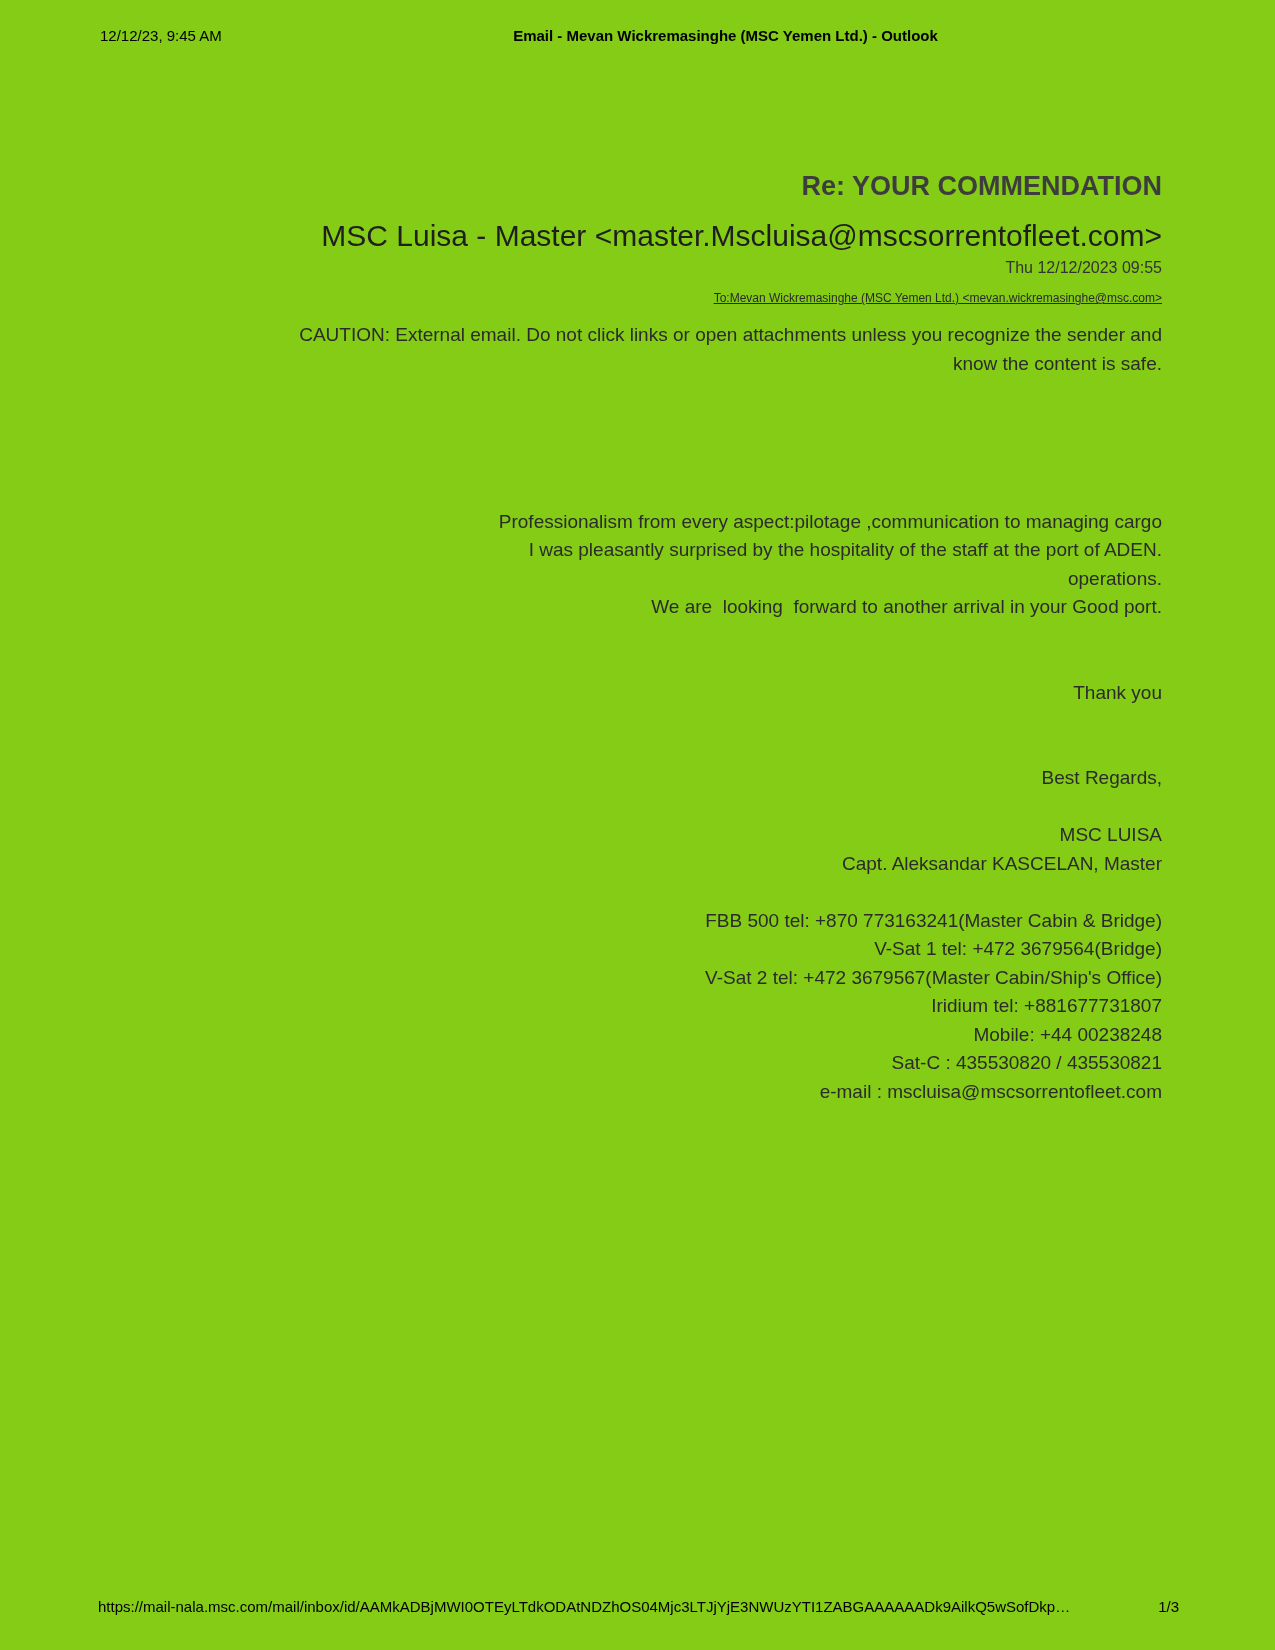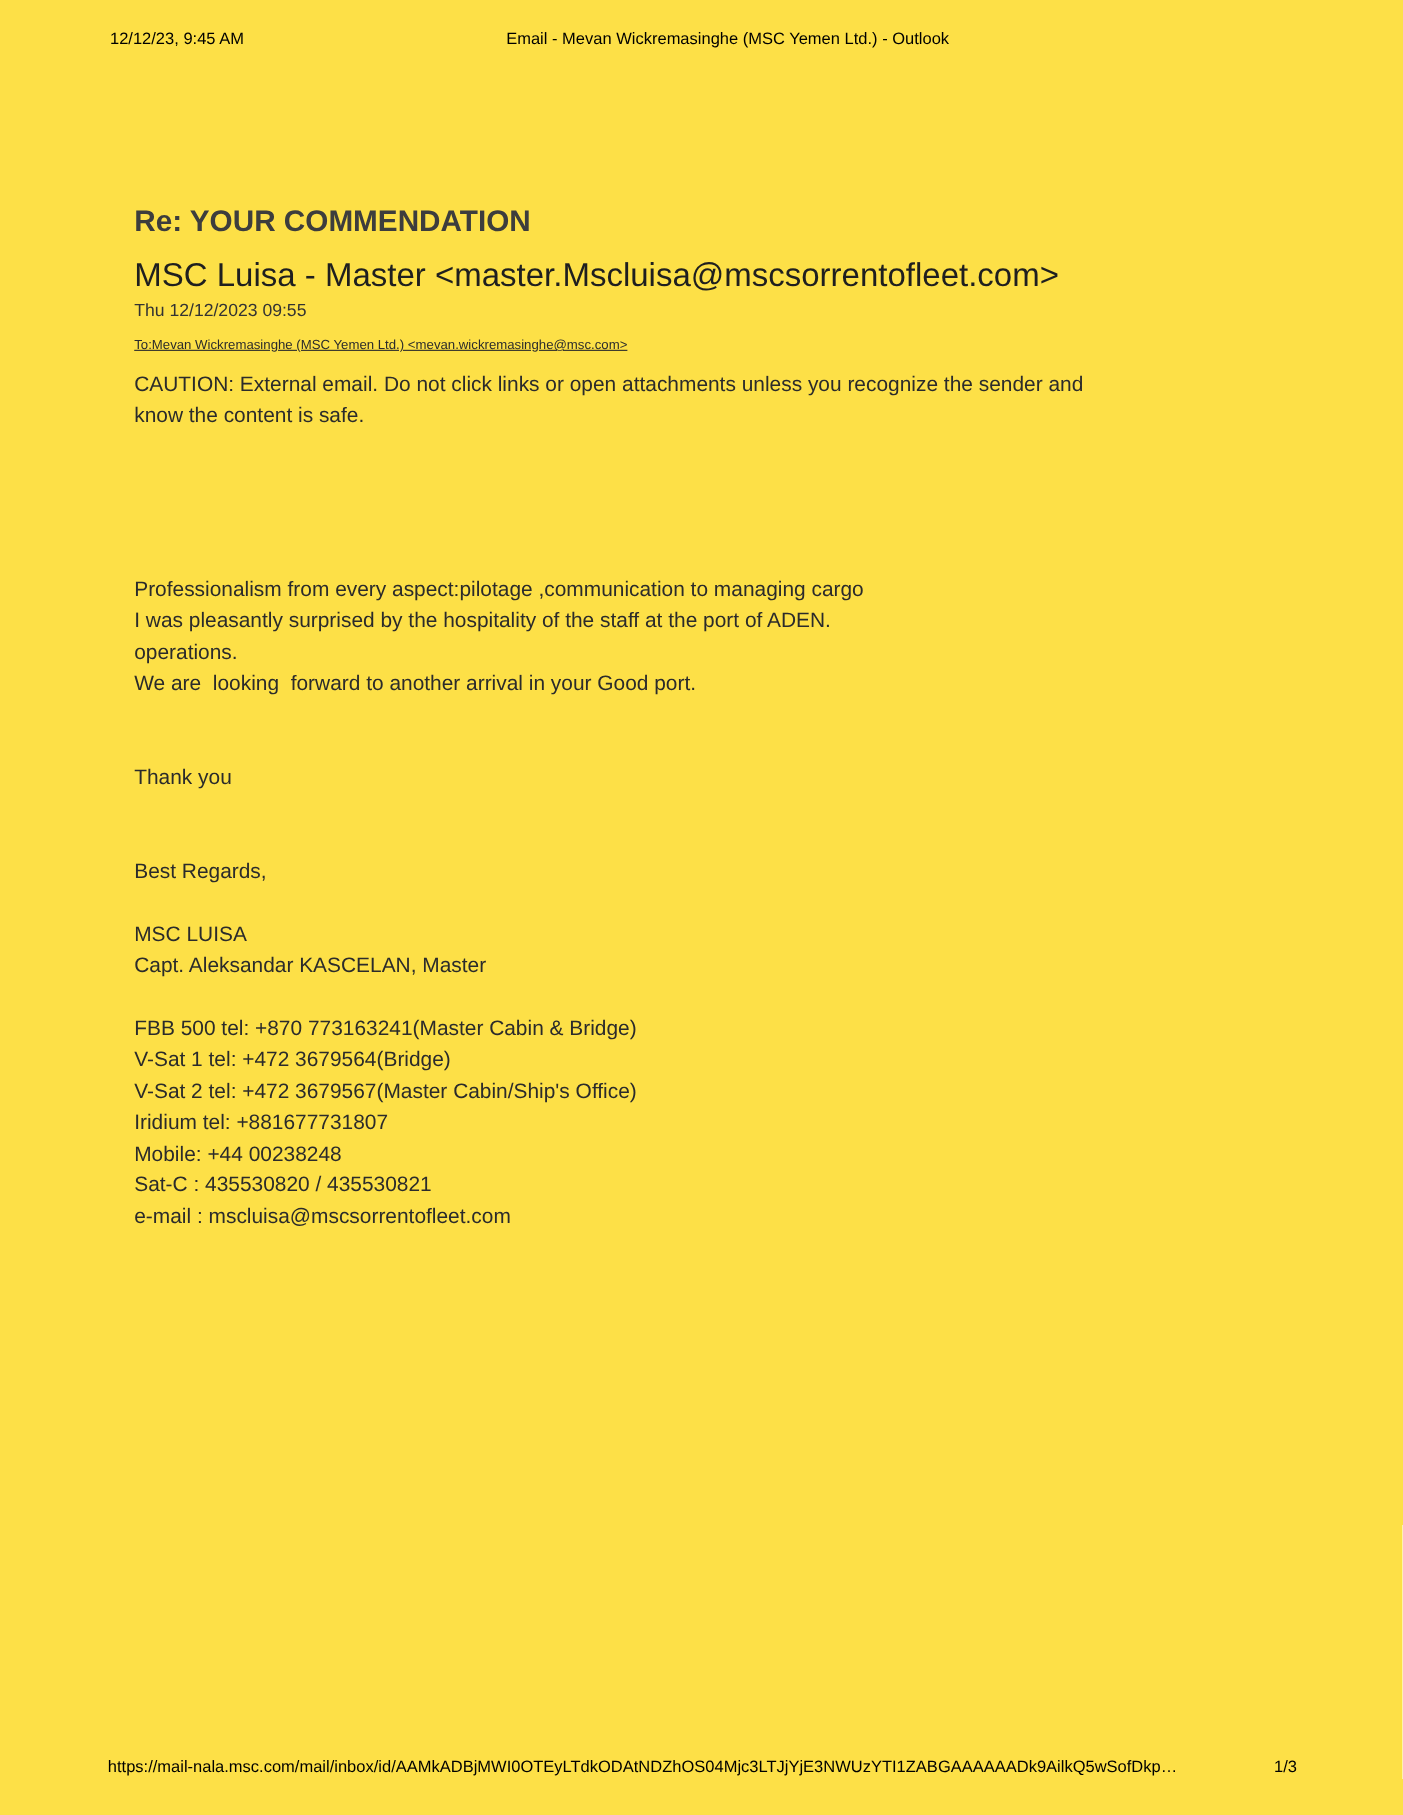--- a/index.html
+++ b/index.html
@@ -4,23 +4,24 @@
 <style>
   html, body {
     margin: 0;
     padding: 0;
     background: #ffffff;
   }
   .page {
     position: relative;
     width: 1275px;
     height: 1650px;
-    background: #fde047;
+    background: #84cc16;
     font-family: "Liberation Sans", "DejaVu Sans", sans-serif;
     overflow: hidden;
+    text-align: right;
   }
   
   .print-header {
     position: absolute;
     top: 27px;
     left: 0;
     right: 0;
     height: 20px;
     font-size: 15px;
     color: #000000;
@@ -28,22 +29,23 @@
   .ph-date {
     position: absolute;
     left: 100px;
     top: 0;
   }
   .ph-title {
     position: absolute;
     left: 50%;
     top: 0;
     transform: translateX(-50%);
-    margin-left: 24px;
+    margin-left: 88px;
     white-space: nowrap;
+    font-weight: bold;
   }
   .print-footer {
     position: absolute;
     left: 98px;
     right: 96px;
     top: 1598px;
     font-size: 15px;
     color: #000000;
     display: flex;
     justify-content: space-between;
@@ -52,21 +54,21 @@
   .pf-url {
     white-space: nowrap;
     overflow: hidden;
   }
   .pf-page {
     padding-left: 40px;
   }
   
   .email-meta {
     position: absolute;
-    top: 185px;
+    top: 170px;
     left: 122px;
     width: 1040px;
     color: #2b2b2b;
   }
   .subject {
     margin: 0;
     font-size: 27px;
     line-height: 32px;
     font-weight: 600;
     color: #3d3d3d;

